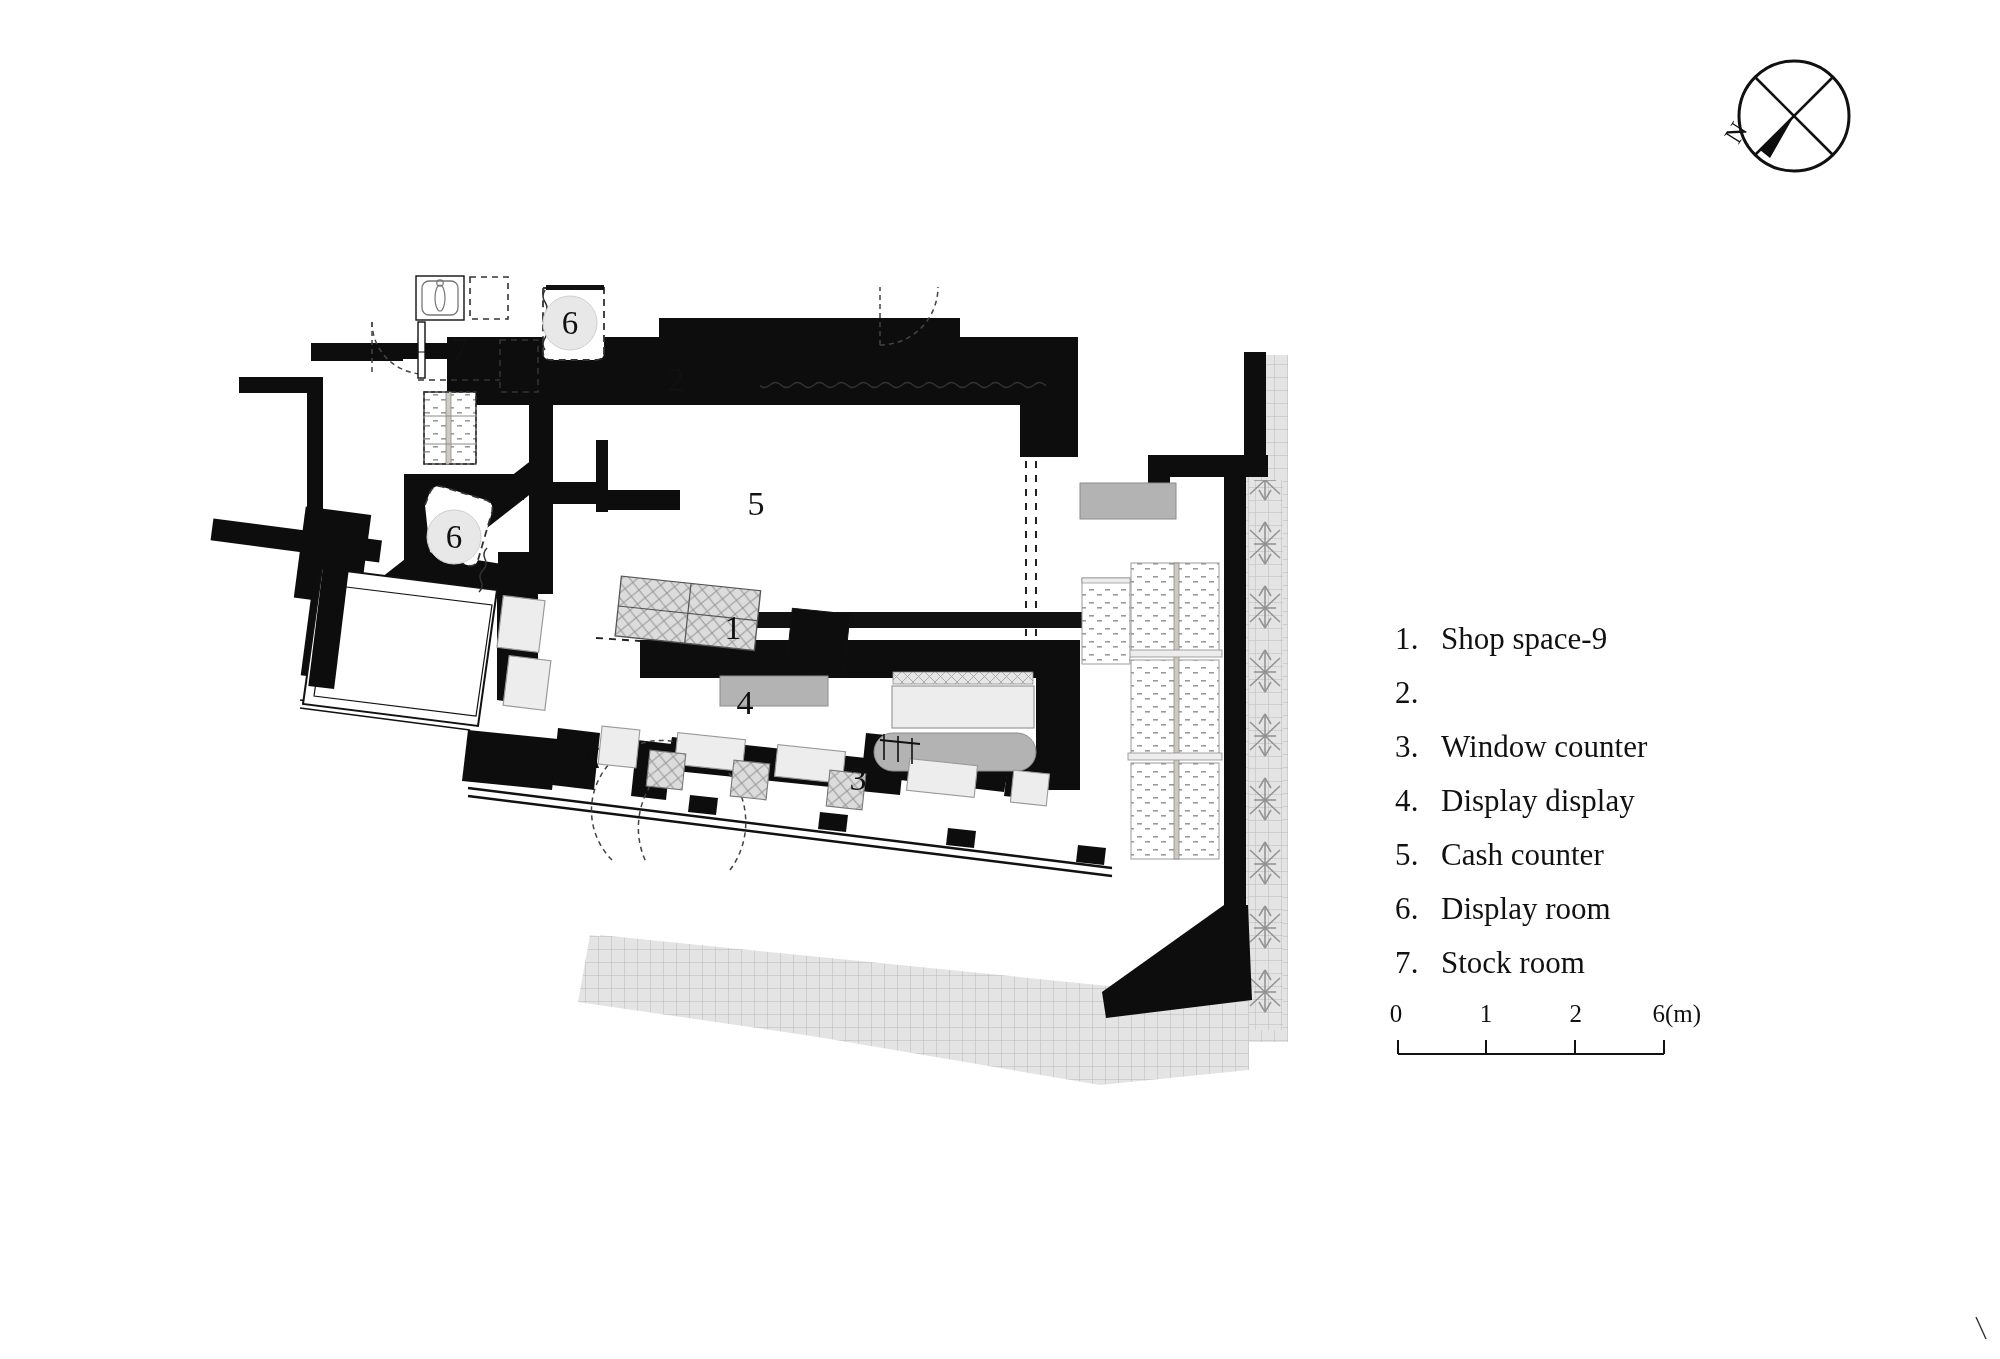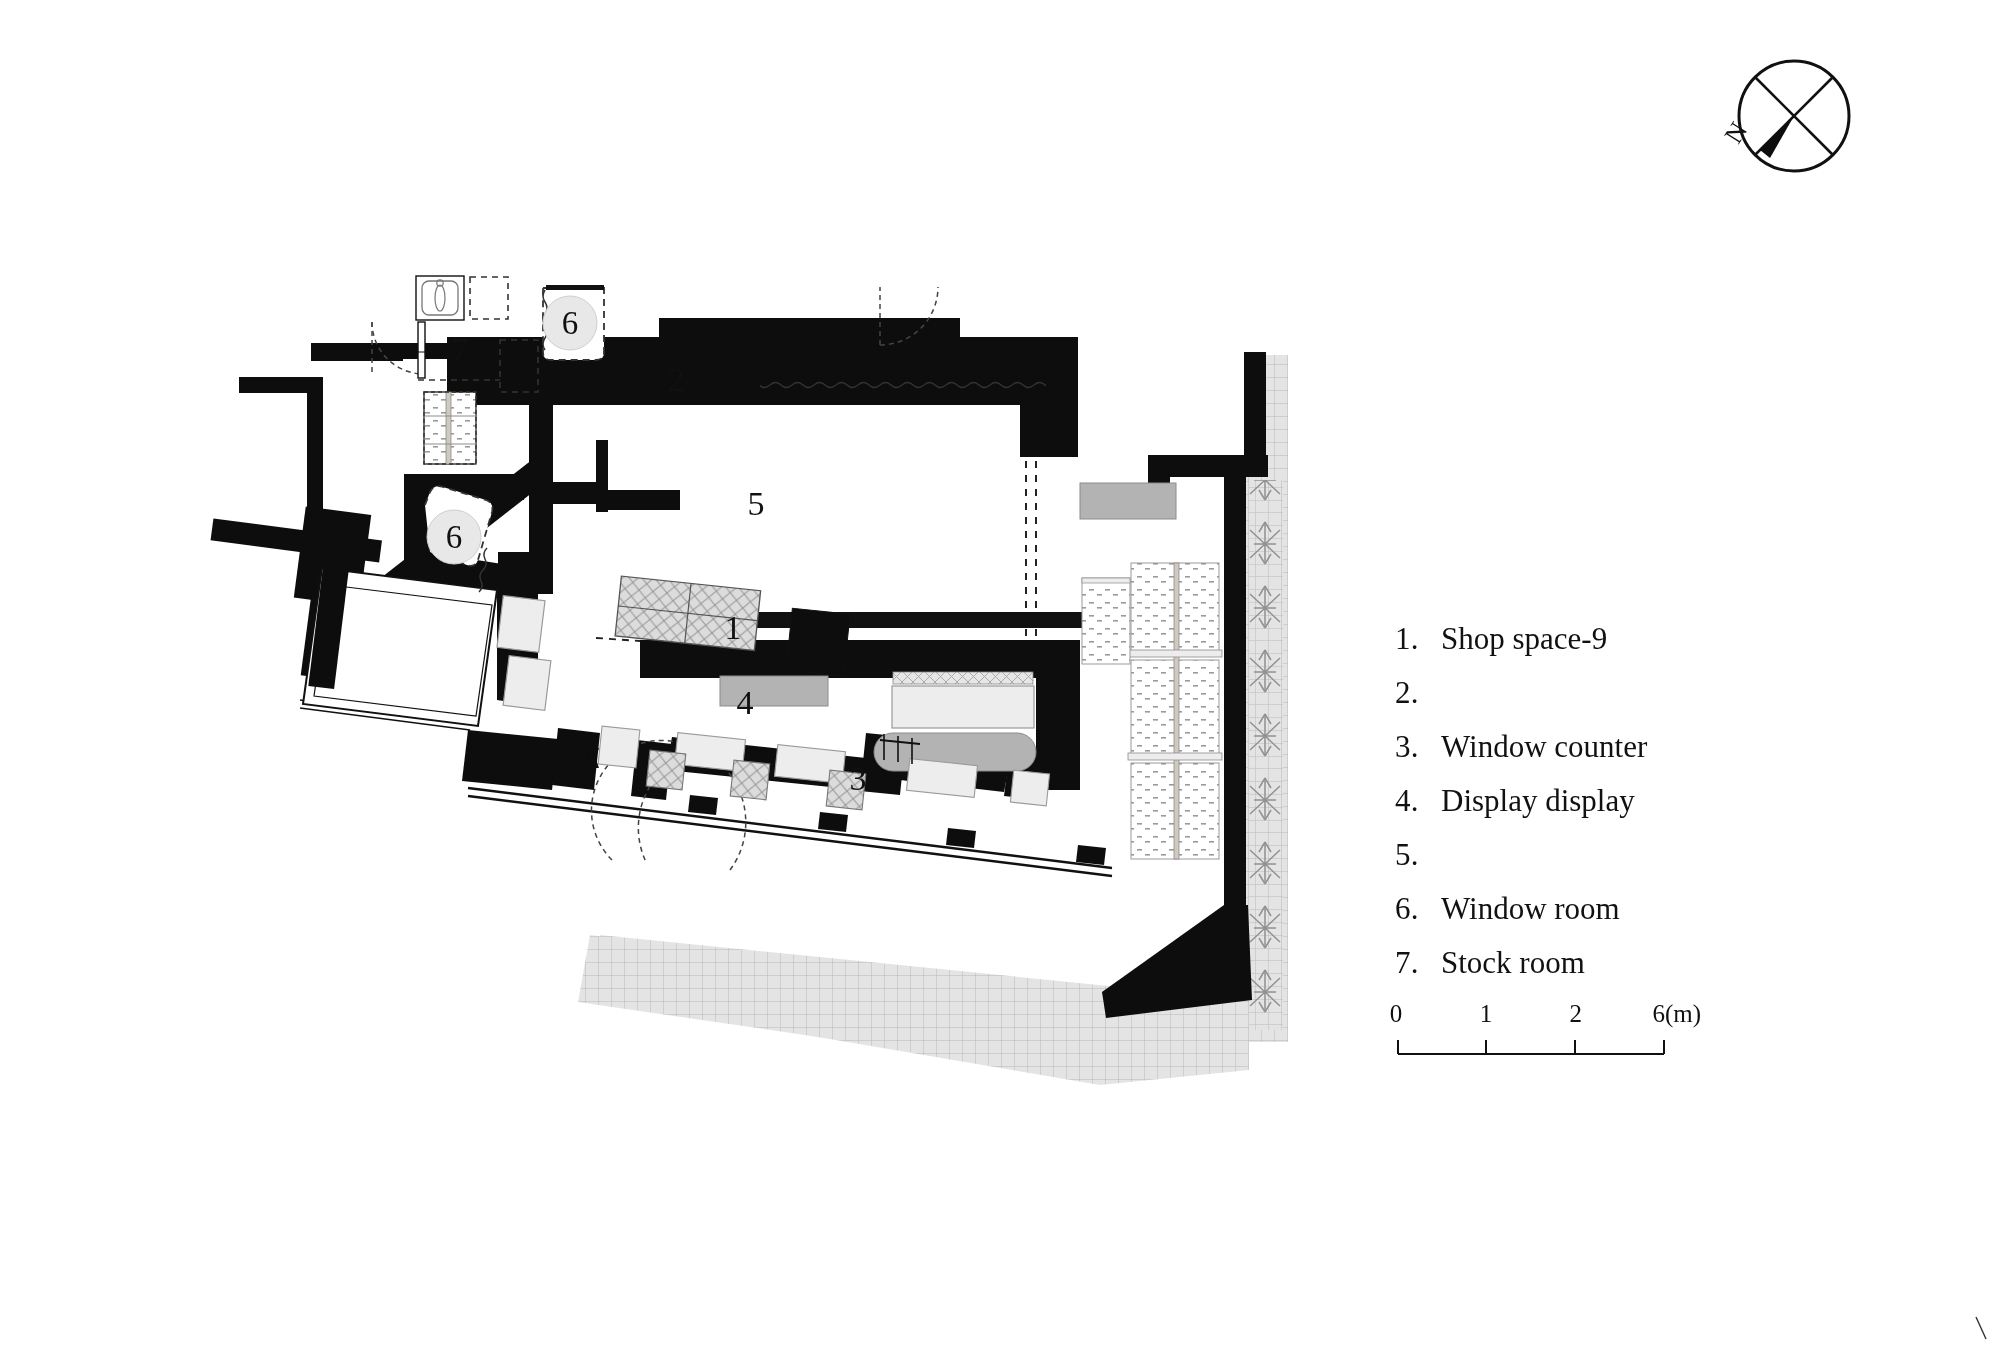--- a/index.html
+++ b/index.html
@@ -440,24 +440,25 @@
     <div class="legend-row">
       <span class="legend-num">3.</span>
       <span class="legend-label">Window counter</span>
     </div>
     <div class="legend-row">
       <span class="legend-num">4.</span>
       <span class="legend-label">Display display</span>
     </div>
     <div class="legend-row">
       <span class="legend-num">5.</span>
+      <span class="legend-label">Cash counter</span>
     </div>
     <div class="legend-row">
       <span class="legend-num">6.</span>
-      <span class="legend-label">Window room</span>
+      <span class="legend-label">Display room</span>
     </div>
     <div class="legend-row">
       <span class="legend-num">7.</span>
       <span class="legend-label">Stock room</span>
     </div>
   </div>
 
   <div id="scalebar">
     <div class="scale-ticklabels">
       <span class="scale-ticklabel" style="left:0%;">0</span>

